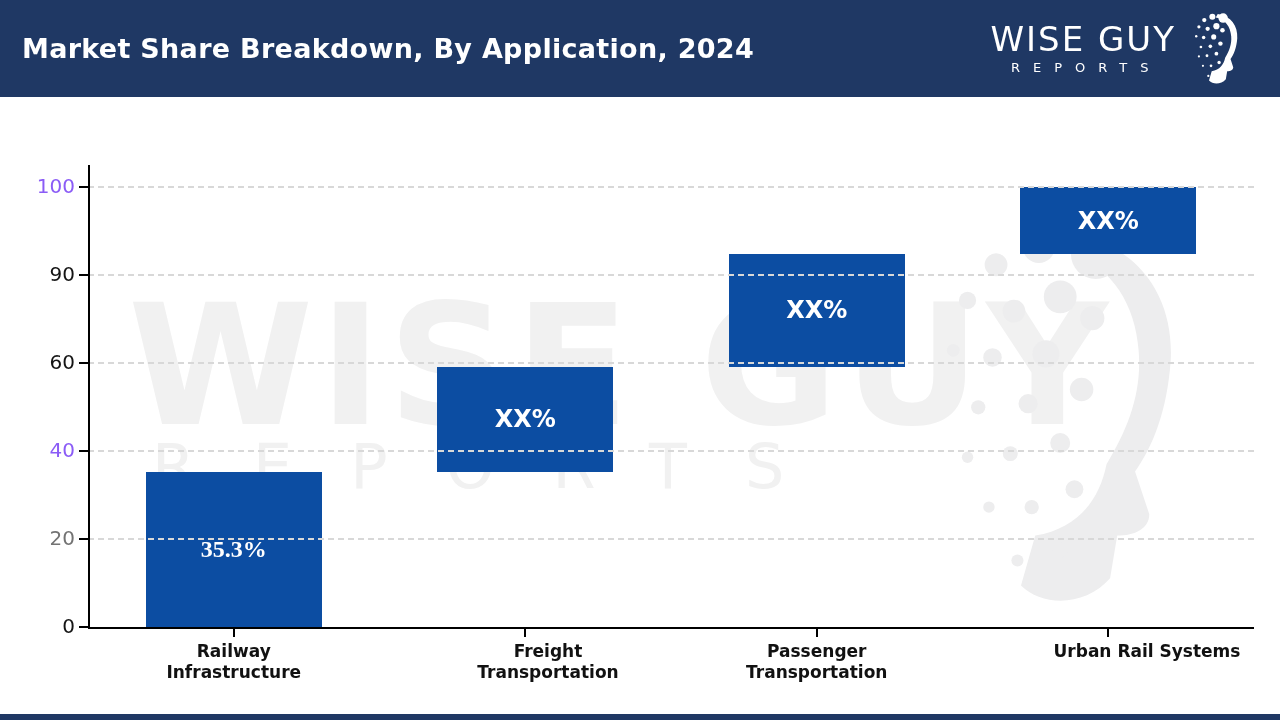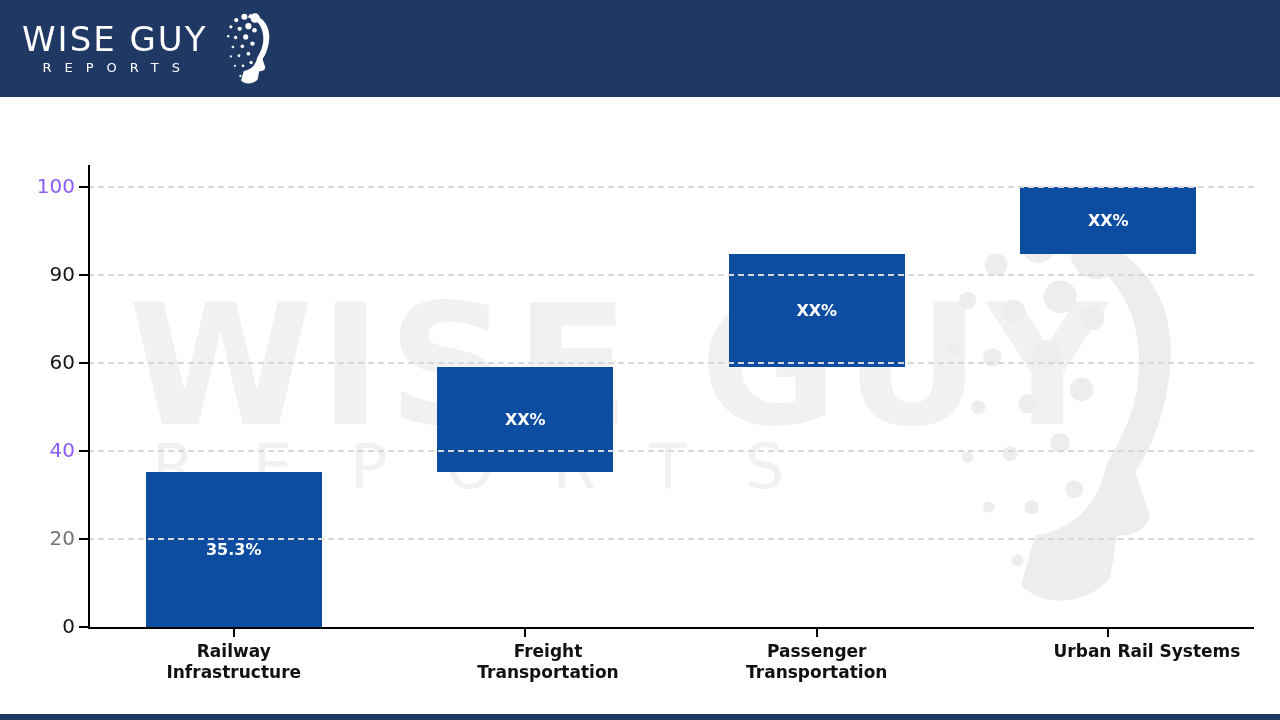--- a/index.html
+++ b/index.html
@@ -20,37 +20,38 @@
 
   
   .wm-text { position:absolute; color:#f1f1f1; z-index:1; user-select:none; white-space:nowrap; }
   #wm-name { left:128px; top:268px; font-size:168px; font-weight:bold; letter-spacing:6px; }
   #wm-sub  { left:152px; top:430px; font-size:62px; font-weight:400; letter-spacing:58px; }
   #wm-face { position:absolute; left:856px; top:222px; width:330px; height:392px; z-index:1; }
 
   
   .gridline { position:absolute; height:0; border-top:2px dashed #d8d8d8; z-index:6; }
   .bar { position:absolute; background:#0c4da2; z-index:4; display:flex; align-items:center; justify-content:center; }
-  .bar-label { color:#ffffff; font-size:16px; font-weight:bold; z-index:7; position:relative; }
+  .bar-label { color:#ffffff; font-size:24px; font-weight:bold; z-index:7; position:relative; }
   .spine { position:absolute; background:#000000; z-index:8; }
   .ytick { position:absolute; width:9px; height:2px; background:#000000; z-index:8; }
   .ytick-label { position:absolute; width:60px; text-align:right; font-size:20px; color:#141414; z-index:8; }
   .xtick { position:absolute; width:2px; height:9px; background:#000000; z-index:8; }
   .cat-label { position:absolute; width:280px; text-align:center; font-size:17px; font-weight:bold;
                color:#111111; line-height:1.25; white-space:pre-line; z-index:8; }
 
   
   #footer { position:absolute; left:0; bottom:0; width:1280px; height:6px; background:#1f3864; z-index:20; }
 </style>
 </head>
 <body>
 
 <div id="app">
 
   <header id="header" style="background: rgb(31, 56, 100);">
+    <h1 id="page-title">Market Share Breakdown, By Application, 2024</h1>
     <div id="logo">
       <div class="wordmark">
         <span class="name">WISE GUY</span>
         <span class="subtitle">REPORTS</span>
       </div>
       <svg viewBox="0 0 90 110" aria-hidden="true">
         <g fill="#ffffff">
           <path d="M58 3 C78 6 88 21 87 39 C86 53 82 63 77 70 L81 82 C81 86 77 88 72 88 L70 100 C63 108 51 108 45 102 L49 88 C61 86 67 78 69 68 C75 58 79 48 78 36 C77 22 69 10 55 8 Z"></path>
           <circle cx="66" cy="9" r="7"></circle>
             <circle cx="50" cy="7" r="4.5"></circle>
@@ -118,21 +119,21 @@
         <div class="ytick-label" style="left: 15px; top: 438px; color: #8b5cf6;">40</div>
         <div class="gridline" style="left: 88px; top: 362px; width: 1166px; border-top-color: rgb(216, 216, 216);"></div>
         <div class="ytick" style="left: 79px; top: 362px; background: rgb(0, 0, 0);"></div>
         <div class="ytick-label" style="left: 15px; top: 350px; color: rgb(20, 20, 20);">60</div>
         <div class="gridline" style="left: 88px; top: 274px; width: 1166px; border-top-color: rgb(216, 216, 216);"></div>
         <div class="ytick" style="left: 79px; top: 274px; background: rgb(0, 0, 0);"></div>
         <div class="ytick-label" style="left: 15px; top: 262px; color: rgb(20, 20, 20);">90</div>
         <div class="gridline" style="left: 88px; top: 186px; width: 1166px; border-top-color: rgb(216, 216, 216);"></div>
         <div class="ytick" style="left: 79px; top: 186px; background: rgb(0, 0, 0);"></div>
         <div class="ytick-label" style="left: 15px; top: 174px; color: #8b5cf6;">100</div>
-        <div class="bar" style="left: 145.75px; top: 471.68px; width: 176px; height: 155.32px; background: rgb(12, 77, 162);">
+        <div class="bar" style="left: 145.75px; top: 471.68px; width: 176px; height: 155.32px; background: rgb(12, 77, 162); font-family: Liberation Serif, serif;">
           <span class="bar-label" style="color: rgb(255, 255, 255);">35.3%</span>
         </div>
         <div class="xtick" style="left: 232.75px; top: 628px; background: rgb(0, 0, 0);"></div>
         <div class="cat-label" style="left: 93.75px; top: 641px;">Railway
 Infrastructure</div>
         <div class="bar" style="left: 437.25px; top: 366.52px; width: 176px; height: 105.16px; background: rgb(12, 77, 162);">
           <span class="bar-label" style="color: rgb(255, 255, 255);">XX%</span>
         </div>
         <div class="xtick" style="left: 524.25px; top: 628px; background: rgb(0, 0, 0);"></div>
         <div class="cat-label" style="left: 408px; top: 641px;">Freight

